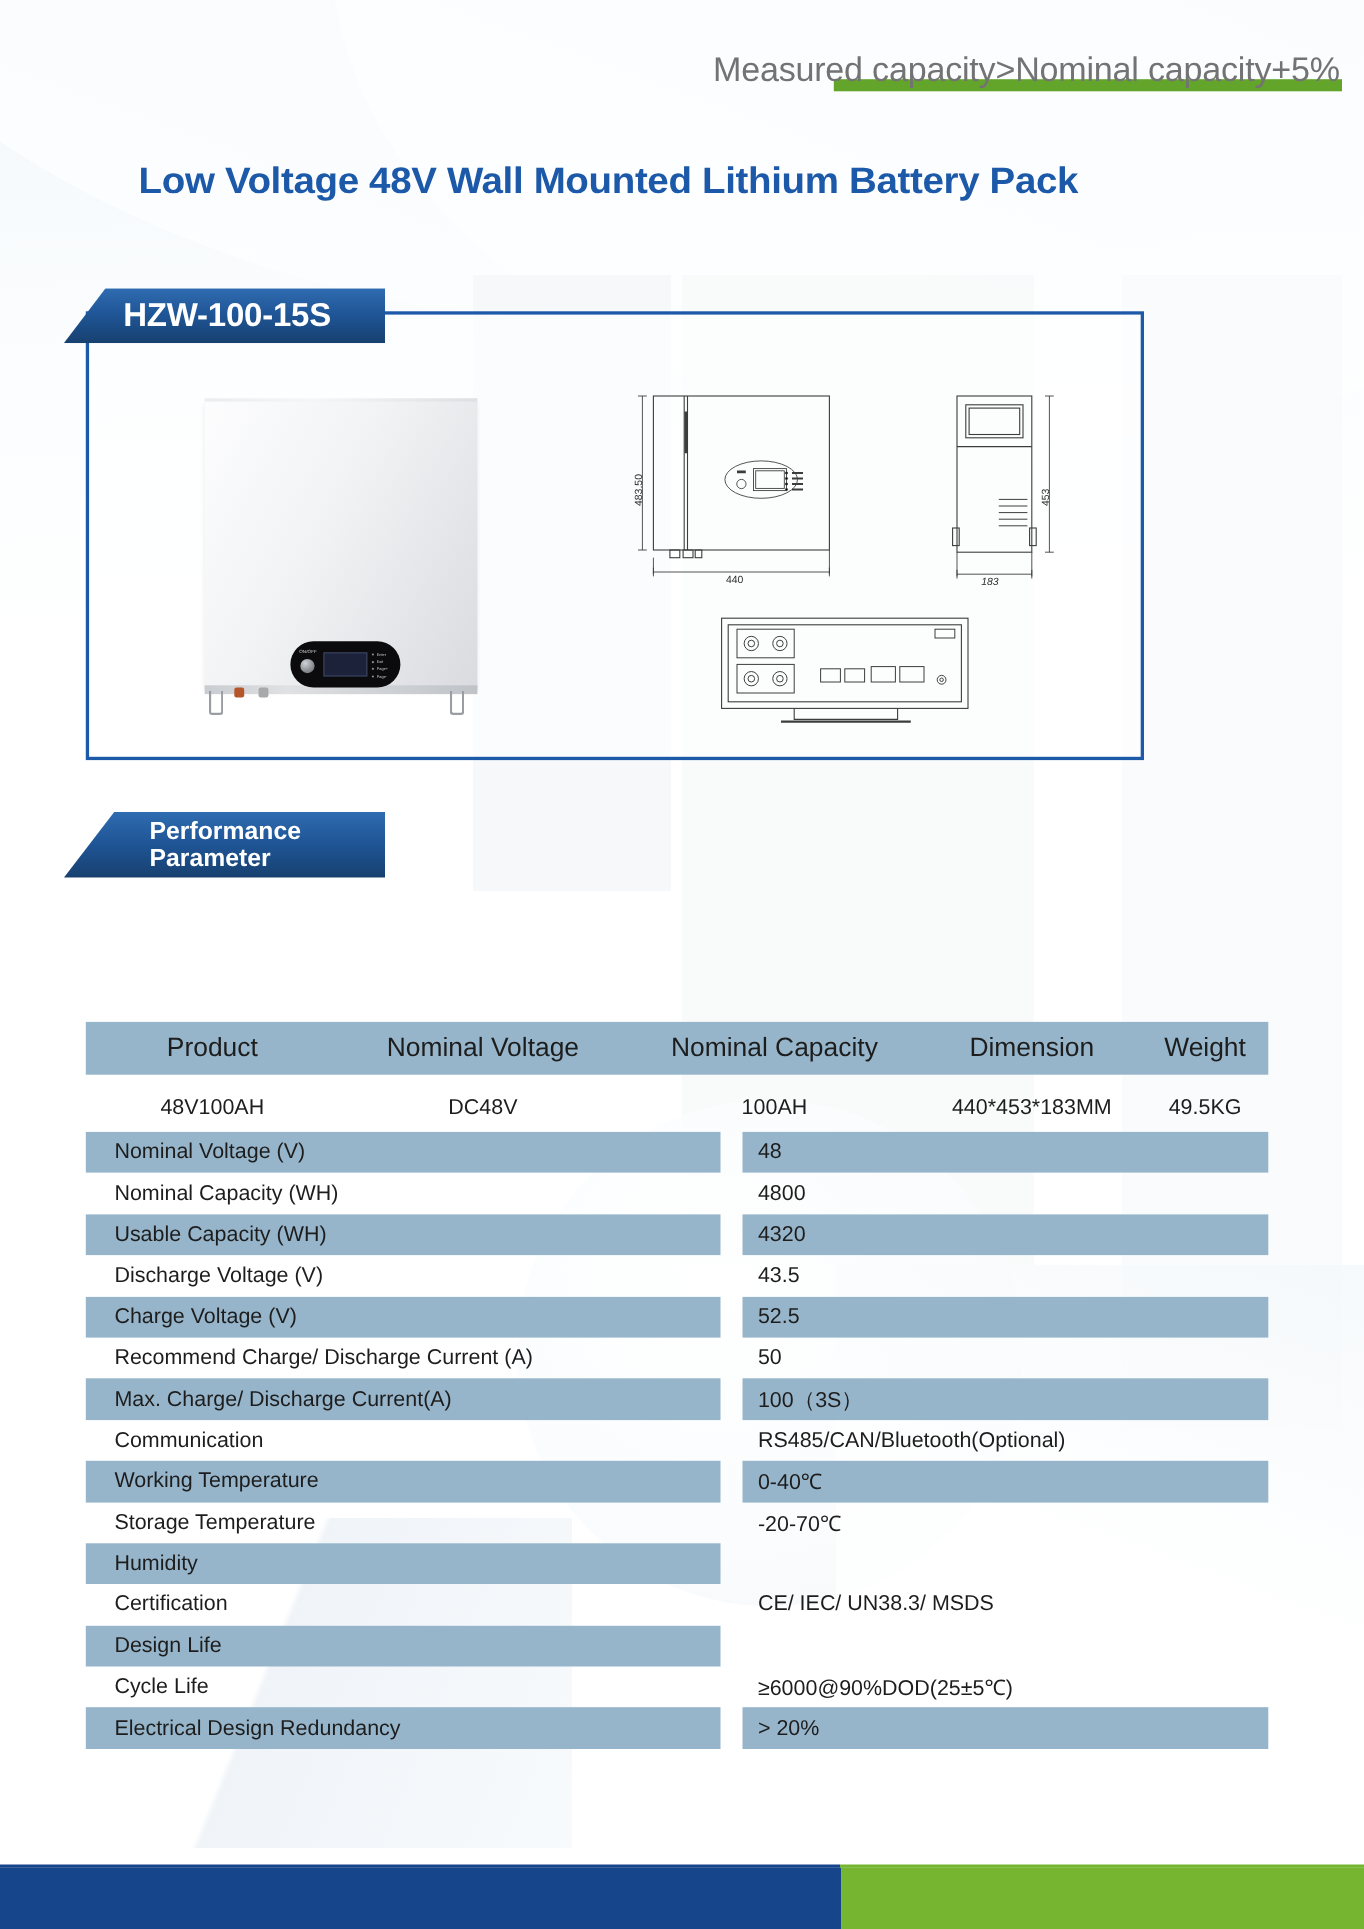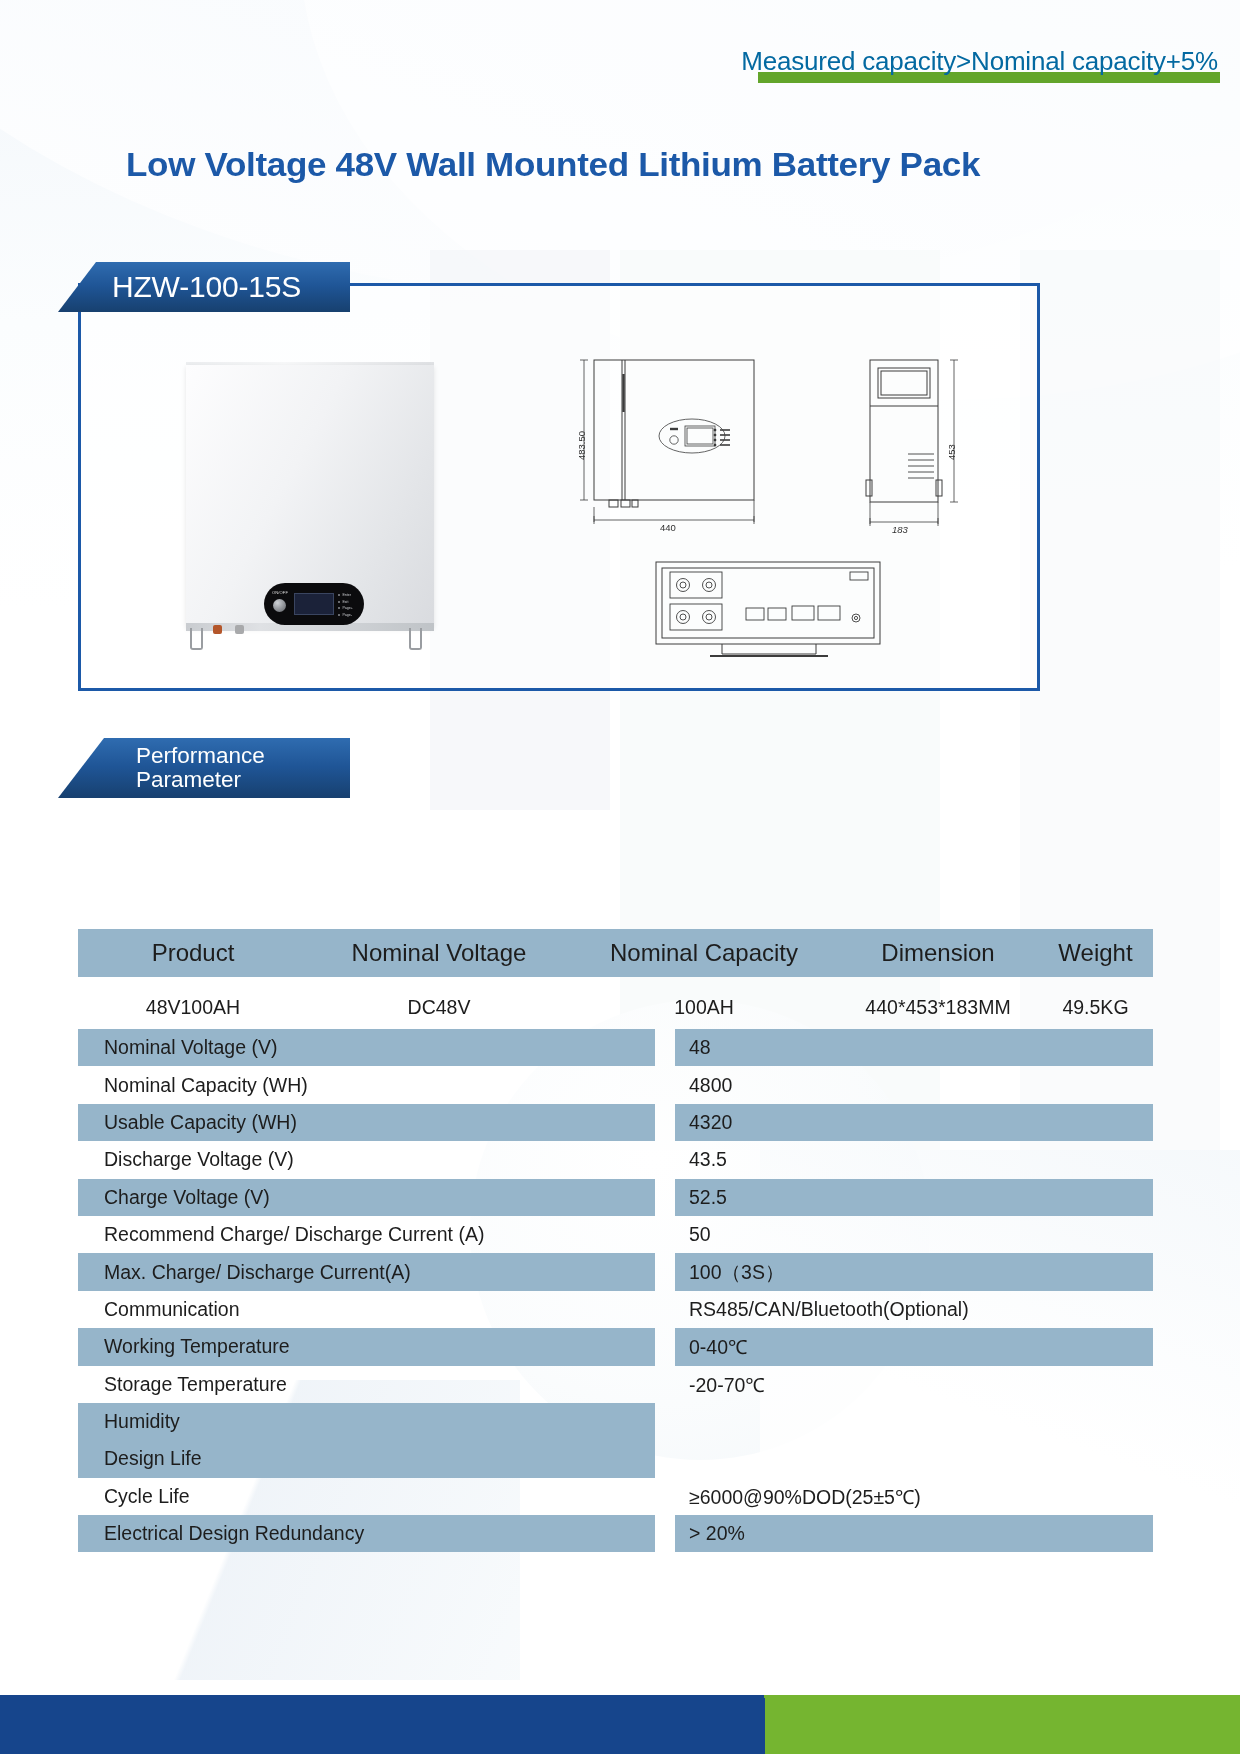--- a/index.html
+++ b/index.html
@@ -91,22 +91,22 @@
     z-index: 0;
   }
 
   .page { position: relative; z-index: 2; width: 1240px; height: 1754px; }
 
   
   .top-note {
     position: absolute;
     right: 22px;
     top: 46px;
-    font-size: 26px;
-    color: #0369a1;
+    font-size: 31px;
+    color: #737373;
     letter-spacing: -0.2px;
     white-space: nowrap;
     padding-bottom: 3px;
     font-family: "Liberation Sans", sans-serif;
   }
   .top-note-bar {
     position: absolute;
     right: 20px;
     top: 72px;
     width: 462px;
@@ -138,21 +138,21 @@
     width: 962px;
     height: 408px;
     border: 3px solid #1c59a8;
     background: rgba(255,255,255,0.55);
   }
 
   
   .ribbon {
     position: absolute;
     color: #ffffff;
-    font-weight: normal;
+    font-weight: bold;
     display: flex;
     align-items: center;
     background: linear-gradient(180deg, #2f6cb0 0%, #1f5596 48%, #17406f 100%);
     filter: drop-shadow(2px 4px 3px rgba(0,0,0,0.33));
   }
   .ribbon-model {
     left: 58px;
     top: 262px;
     width: 292px;
     height: 50px;
@@ -600,20 +600,25 @@
     </div>
     <div class="spec-row">
       <div class="spec-key">Storage Temperature</div>
       <div class="spec-gap"></div>
       <div class="spec-val">-20-70℃</div>
     </div>
     <div class="spec-row shaded">
       <div class="spec-key">Humidity</div>
       <div class="spec-gap"></div>
     </div>
+    <div class="spec-row">
+      <div class="spec-key">Certification</div>
+      <div class="spec-gap"></div>
+      <div class="spec-val">CE/ IEC/ UN38.3/ MSDS</div>
+    </div>
     <div class="spec-row shaded">
       <div class="spec-key">Design Life</div>
       <div class="spec-gap"></div>
     </div>
     <div class="spec-row">
       <div class="spec-key">Cycle Life</div>
       <div class="spec-gap"></div>
       <div class="spec-val">≥6000@90%DOD(25±5℃)</div>
     </div>
     <div class="spec-row shaded">

